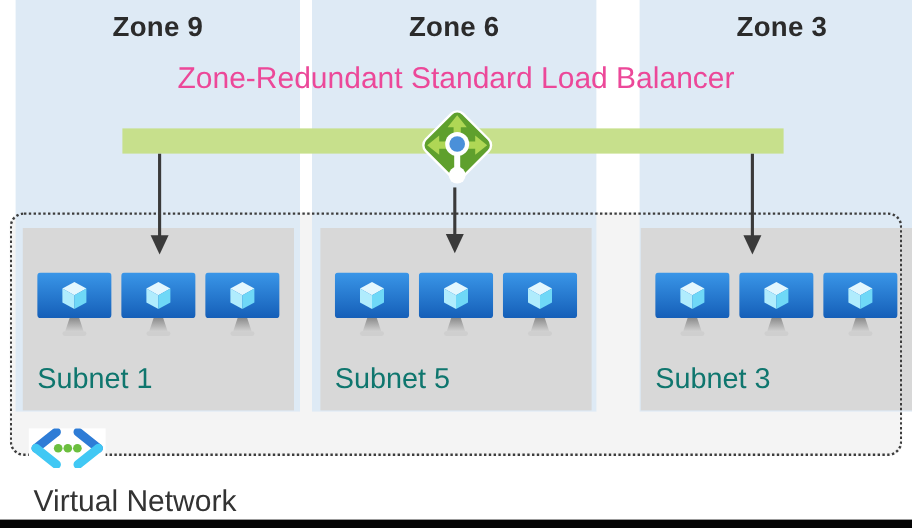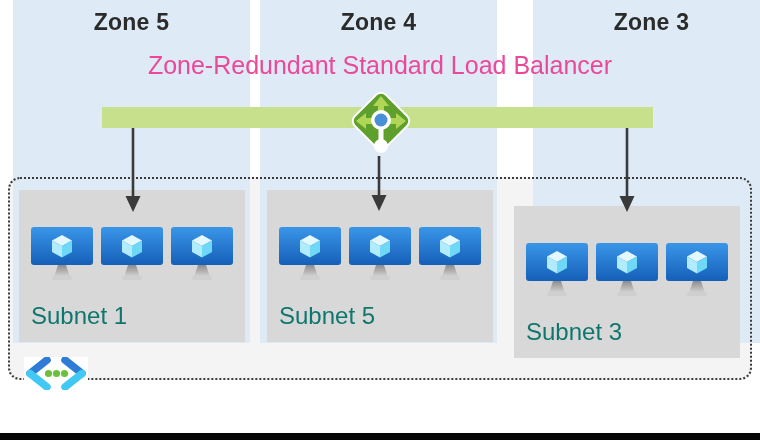--- a/index.html
+++ b/index.html
@@ -22,21 +22,21 @@
   .vnet-border { position:absolute; left:8px; top:177px; width:744px; height:203px;
     border:2px dotted #3c3c3c; border-radius:12px; box-sizing:border-box;
     background:transparent; z-index:6; pointer-events:none; }
   
   .lb-bar { position:absolute; left:102px; top:107px; width:551px; height:21px;
     background:var(--lb-bar,#C7E08C); z-index:2; }
   .lb-icon { position:absolute; left:347px; top:87px; width:68px; height:68px; z-index:4; }
   
   .subnet-box { position:absolute; top:190px; width:226px; height:152px;
     background:var(--subnet-box,#D8D8D8); z-index:2; }
-  .subnet-1 { left:19px; } .subnet-2 { left:267px; } .subnet-3 { left:514px;margin-top:16px; }
+  .subnet-1 { left:19px; } .subnet-2 { left:267px; } .subnet-3 { left:534px; }
   .vm-row { position:absolute; top:37px; left:12px; display:flex; gap:8px; }
   .vm-row svg { display:block; }
   .subnet-label { position:absolute; left:12px; bottom:12px; font-size:24px; color:#0f766e; }
   
   .flow-arrow { position:absolute; z-index:3; }
   .arrow-1 { left:125px; top:128px; } .arrow-2 { left:371px; top:156px; }
   .arrow-3 { left:619px; top:128px; }
   
   .vnet-icon { position:absolute; left:24px; top:357px; width:64px; height:33px;
     z-index:7; background:#fff; }
@@ -46,24 +46,24 @@
     background:#050505; z-index:8; }
 </style>
 </head>
 <body>
 
 <div class="stage">
 
   <div class="vnet-fill"></div>
 
   <div class="zone-band band-1">
-    <div class="zone-label">Zone 5</div>
+    <div class="zone-label">Zone 9</div>
   </div>
   <div class="zone-band band-2">
-    <div class="zone-label">Zone 4</div>
+    <div class="zone-label">Zone 6</div>
   </div>
   <div class="zone-band band-3">
     <div class="zone-label">Zone 3</div>
   </div>
 
   <div class="lb-title">Zone-Redundant Standard Load Balancer</div>
 
   <div class="lb-bar"></div>
 
   <svg class="lb-icon" viewBox="0 0 68 68">
@@ -278,16 +278,17 @@
 
   <svg class="vnet-icon" viewBox="0 0 64 33">
     <path d="M23 3 L6 16.5" stroke="#2E7CD6" stroke-width="7.5" stroke-linecap="round" fill="none"></path>
     <path d="M6 16.5 L23 30" stroke="#41C8F4" stroke-width="7.5" stroke-linecap="round" fill="none"></path>
     <path d="M41 3 L58 16.5" stroke="#2E7CD6" stroke-width="7.5" stroke-linecap="round" fill="none"></path>
     <path d="M58 16.5 L41 30" stroke="#41C8F4" stroke-width="7.5" stroke-linecap="round" fill="none"></path>
     <circle cx="24.5" cy="16.5" r="3.6" fill="#6CBF3F"></circle>
     <circle cx="32.5" cy="16.5" r="3.6" fill="#6CBF3F"></circle>
     <circle cx="40.5" cy="16.5" r="3.6" fill="#6CBF3F"></circle>
   </svg>
+  <div class="vnet-label">Virtual Network</div>
 
   <div class="bottom-bar"></div>
 
 </div>
 
 </body></html>

